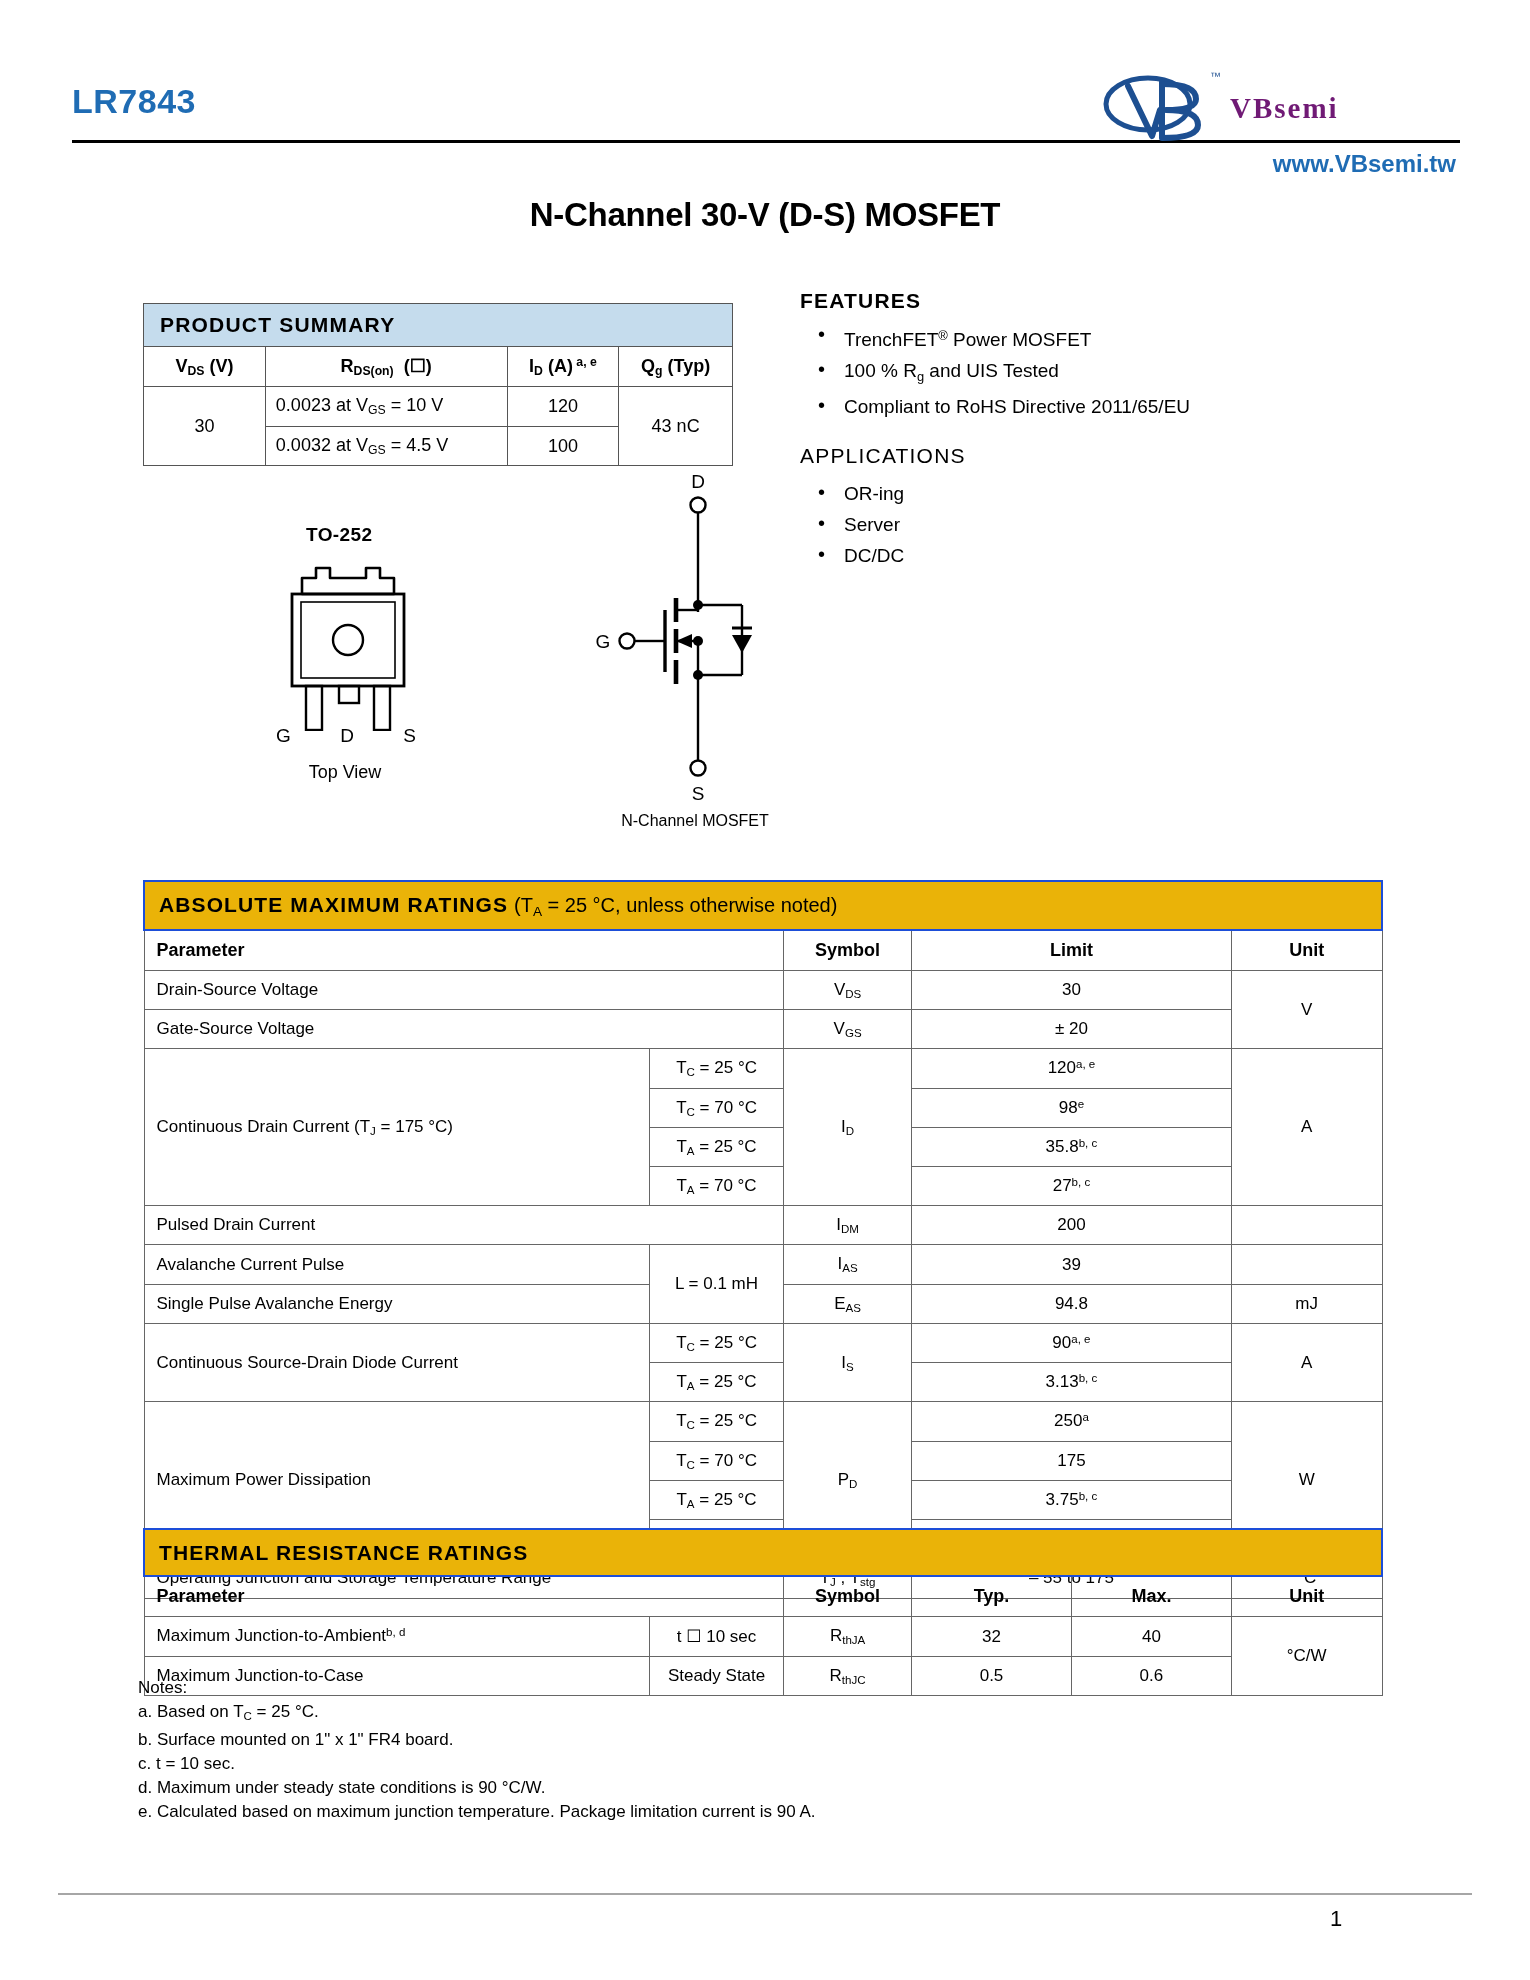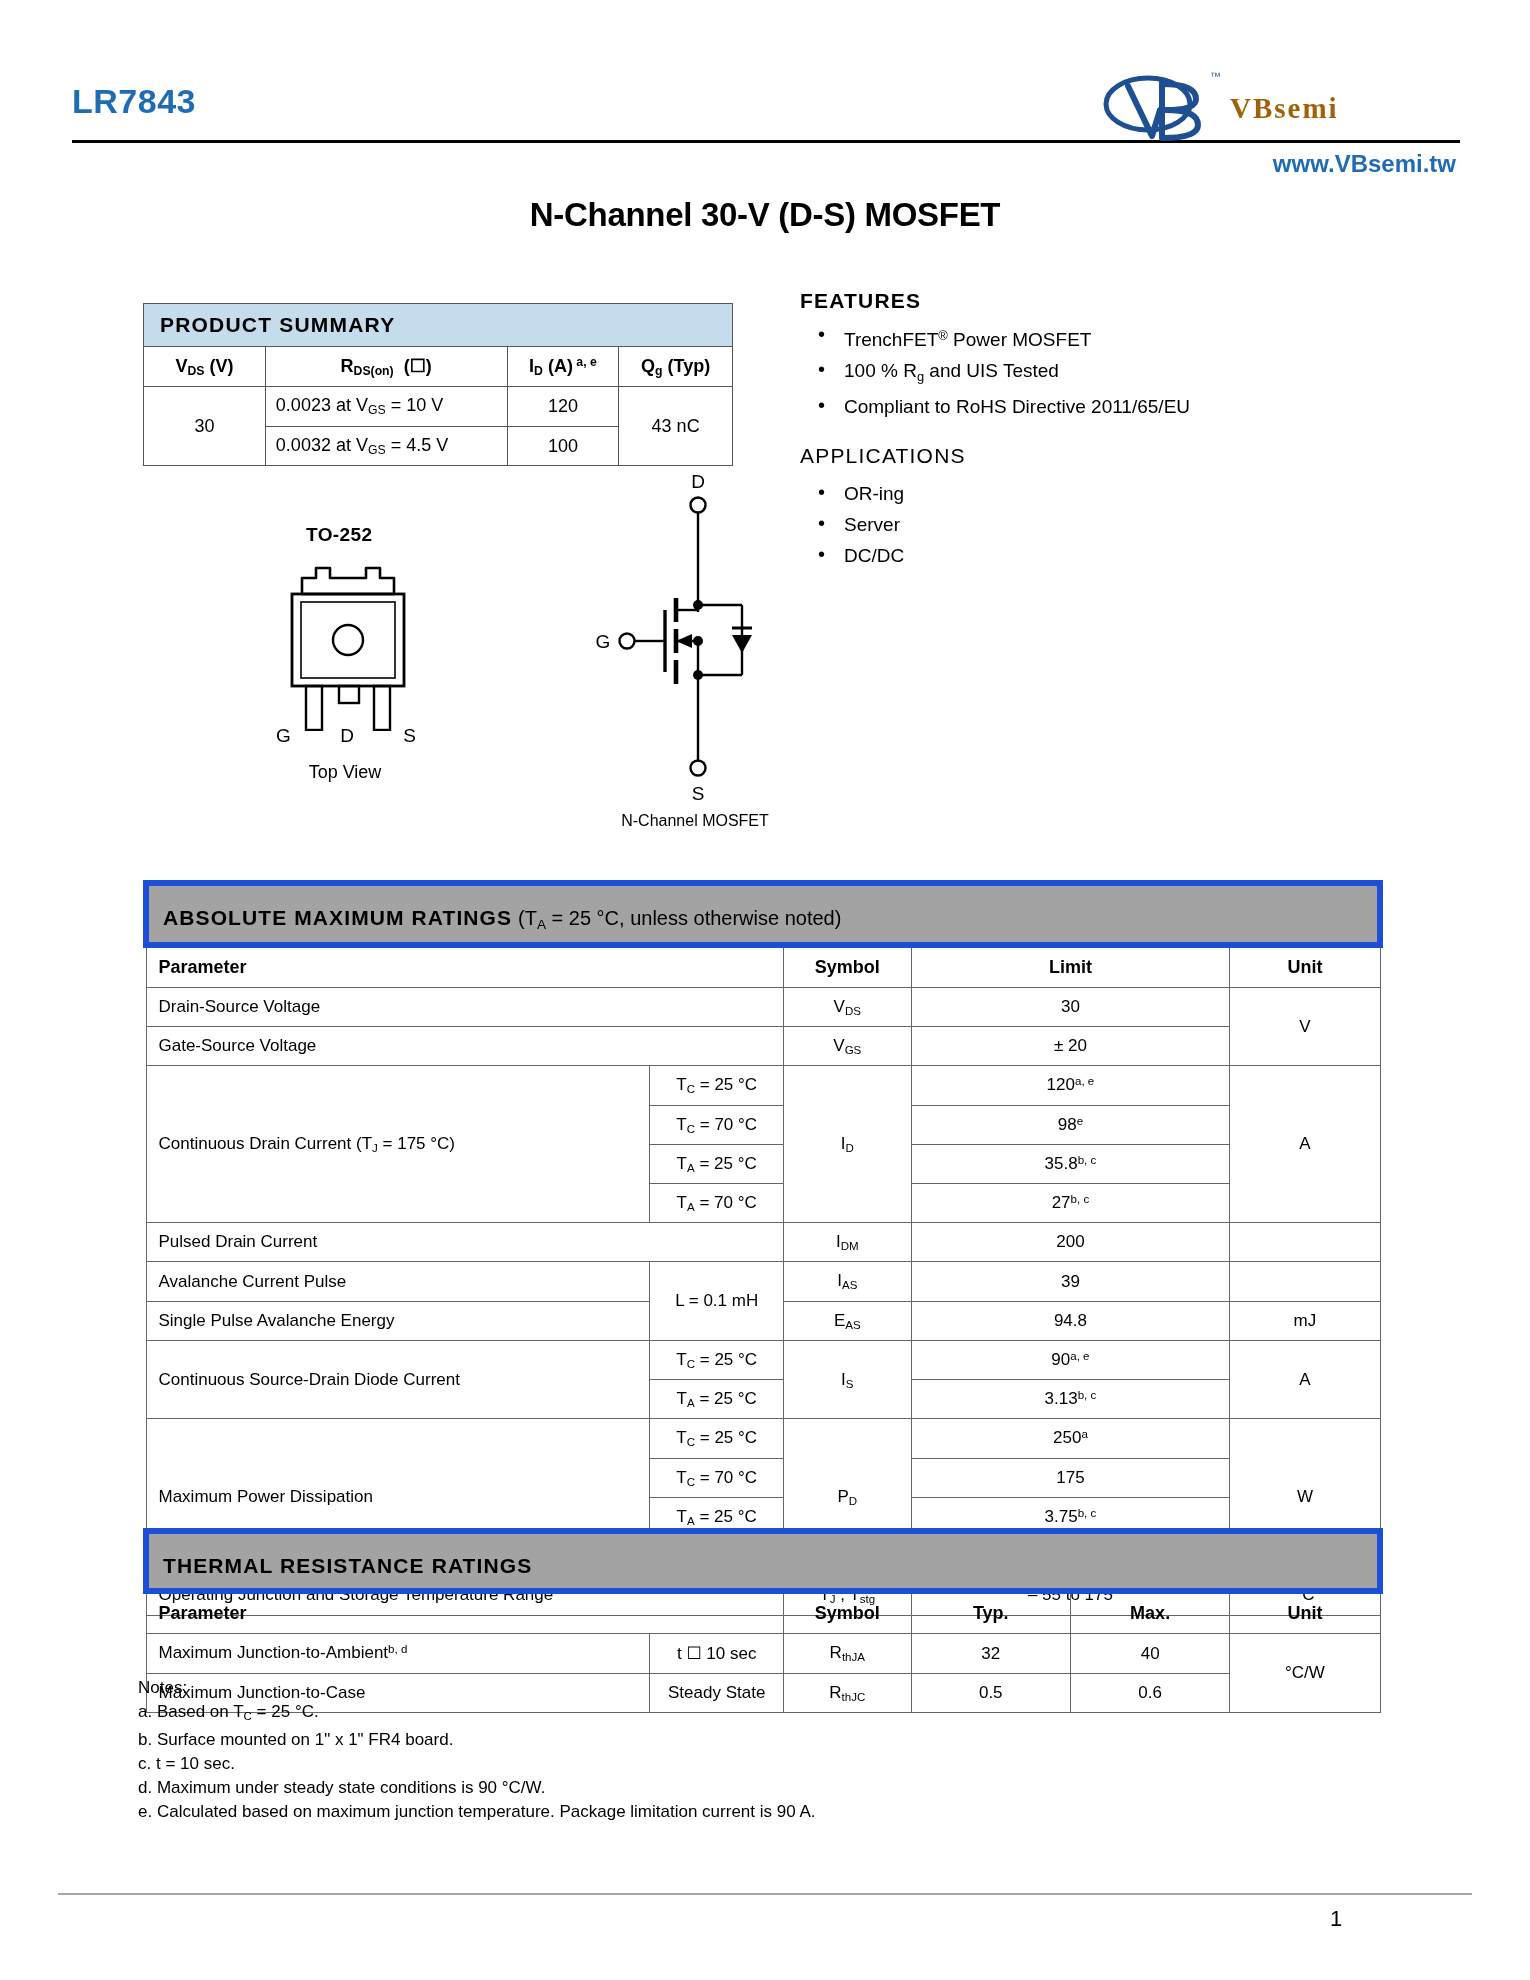--- a/index.html
+++ b/index.html
@@ -28,21 +28,21 @@
     position: absolute; left: 0; top: 62px; width: 1388px; height: 3px;
     background: #000;
   }
   .logo-wrap {
     position: absolute; right: 0; top: -12px; width: 370px; height: 100px;
   }
   .logo-mark { position: absolute; left: 10px; top: 6px; }
   .logo-text {
     position: absolute; left: 140px; top: 26px;
     font-family: "Liberation Serif", serif;
-    font-size: 29px; font-weight: bold; color: #a16207;
+    font-size: 29px; font-weight: bold; color: #701a75;
     letter-spacing: 2px;
   }
   .logo-tm {
     position: absolute; left: 120px; top: 4px;
     font-size: 11px; color: #1d4f91;
   }
   .logo-url {
     position: absolute; right: 4px; top: 72px;
     font-size: 24px; font-weight: bold; color: #1f6cb4;
     letter-spacing: 0px;
@@ -121,22 +121,22 @@
     text-align: center; font-size: 16px;
   }
 
   
   .dt {
     position: absolute; left: 143px; width: 1240px;
     border-collapse: collapse; font-size: 17px;
   }
   .dt td, .dt th { border: 1px solid #666; }
   .dt .section-bar {
-    background: #a3a3a3; border: 6px solid #1d4ed8;
-    text-align: left; padding: 20px 0 10px 14px;
+    background: #eab308; border: 2px solid #1d4ed8;
+    text-align: left; padding: 11px 0 10px 14px;
     font-size: 21px; font-weight: bold;
   }
   .dt .section-bar .sb-strong { letter-spacing: 1.1px; }
   .dt .section-bar .sb-rest { font-weight: normal; letter-spacing: 0; font-size: 20px; }
   .dt .ch { text-align: center; font-weight: bold; padding: 9px 4px; font-size: 18px; }
   .dt .chl { text-align: left; font-weight: bold; padding: 9px 12px; font-size: 18px; }
   .dt .p { text-align: left; padding: 9px 12px; }
   .dt .c { text-align: center; padding: 9px 6px; }
 
   #amr { top: 880px; }

